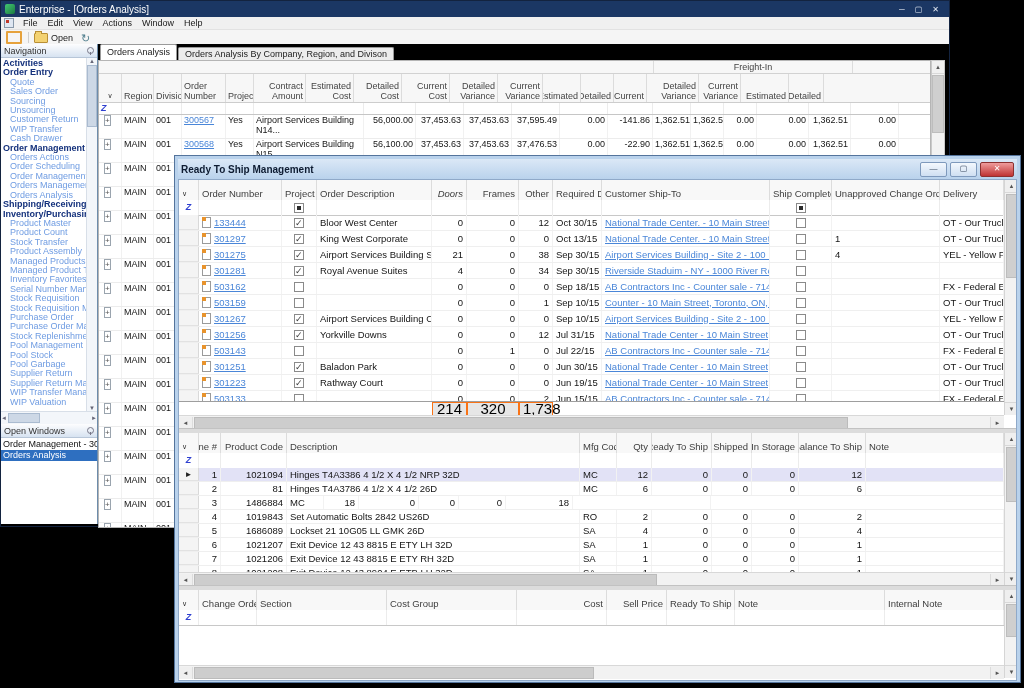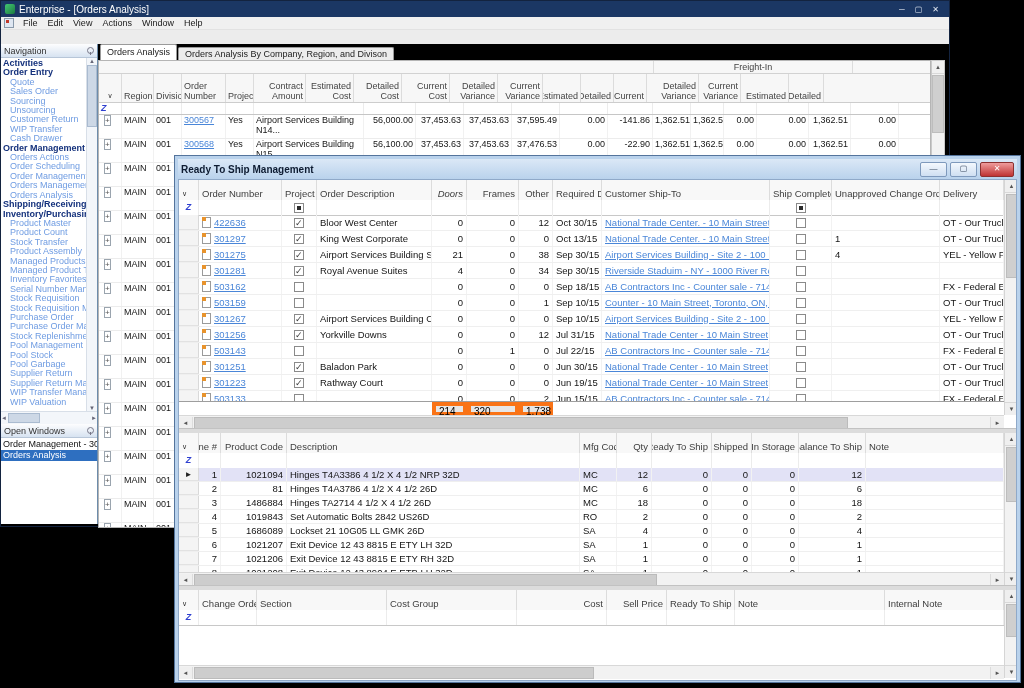--- a/index.html
+++ b/index.html
@@ -106,21 +106,21 @@
   .gutterbtn{background:#f4f4f4;border-right:1px solid #d9d9d9;border-bottom:1px solid #e2e2e2}
   .dd{font-size:7px;color:#333;line-height:10px}
   .cb{display:inline-block;width:10px;height:10px;border:1px solid #8a8a8a;background:#fff;box-sizing:border-box;position:relative;flex:none}
   .cb.on::after{content:"✓";position:absolute;left:0;top:-3px;font-size:9px;color:#3c3c3c}
   .cb.fill::after{content:"";position:absolute;left:2px;top:2px;right:2px;bottom:2px;background:#2b2b2b}
   .doc{display:inline-block;width:7px;height:9px;background:#fff;border:1px solid #9a9a9a;position:relative;margin-right:3px;flex:none}
   .doc::after{content:"";position:absolute;left:-1px;top:-1px;width:4px;height:4px;background:#e8932c}
   .selarrow{font-size:8px;color:#222;line-height:13px}
 
   .g-totals{position:absolute;left:0;width:825px;height:14px;display:flex;border-top:1px solid #9e9e9e;background:#fff}
-  .tot-cell{box-sizing:border-box;background:#e6e6e6;border:4px solid #f97316;font-size:10px;text-align:left;
+  .tot-cell{box-sizing:border-box;background:#e6e6e6;border:1px solid #f97316;font-size:15px;text-align:center;
             padding:0 3px;line-height:12px;flex:none}
   .split{position:absolute;left:0;right:0;height:4px;background:#dcdcdc;border-top:1px solid #c2c2c2;border-bottom:1px solid #c2c2c2}
   .hsb{position:absolute;left:0;width:825px;height:13px;background:#f2f2f2;border-top:1px solid #d8d8d8;display:flex;align-items:center}
   .hsb .ar{width:13px;height:12px;font-size:6px;color:#555;text-align:center;line-height:12px;background:#efefef;border-right:1px solid #dcdcdc;flex:none}
   .hsb .ar.right{border-left:1px solid #dcdcdc;border-right:none}
   .hsb .hthumb2{height:10px;background:#cdcdcd;border:1px solid #bbb;margin:0 1px}
   .hsb .trk{flex:1}
   .g-vsb{position:absolute;left:825px;width:14px;background:#f2f2f2;border-left:1px solid #d5d5d5;box-sizing:border-box}
   .g-vsb .sb-arrow{background:#efefef}
   .g-vsb .bot{position:absolute;bottom:0;width:100%;border-top:1px solid #d8d8d8;border-bottom:none}
@@ -134,20 +134,27 @@
     <span class="t-title">Enterprise - [Orders Analysis]</span>
     <span class="t-btns">
       <span>─</span>
       <span>▢</span>
       <span>✕</span>
     </span>
   </div>
   <div class="menubar">
     <span class="menu-ico"></span>
     <span id="menu-items"><span class="menu-item">File</span><span class="menu-item">Edit</span><span class="menu-item">View</span><span class="menu-item">Actions</span><span class="menu-item">Window</span><span class="menu-item">Help</span></span>
+  </div>
+  <div class="toolbar">
+    <span class="tb-new"></span>
+    <span class="tb-sep"></span>
+    <span class="tb-folder"></span>
+    <span class="tb-open-lbl">Open</span>
+    <span class="tb-refresh">↻</span>
   </div>
 
   <div class="mdi">
 
     <div class="navpanel">
       <div class="panel-hdr">
         <span>Navigation</span>
         <span class="pin"></span>
       </div>
       <div class="nav-body">
@@ -696,21 +703,21 @@
           <span class="cb fill"></span>
         </div>
         <div class="g-fcell" style="width: 108px;"></div>
         <div class="g-fcell" style="width: 64px;"></div>
       </div>
       <div class="g-rows" style="top: 35px; height: 186px;">
         <div class="g-row">
           <div class="g-cell gutterbtn" style="width: 20px;"></div>
           <div class="g-cell" style="width: 83px;">
             <span class="doc"></span>
-            <span class="lnk">422636</span>
+            <span class="lnk">133444</span>
           </div>
           <div class="g-cell c" style="width: 35px;">
             <span class="cb on"></span>
           </div>
           <div class="g-cell" style="width: 115px;">Bloor West Center</div>
           <div class="g-cell r" style="width: 35px;">0</div>
           <div class="g-cell r" style="width: 52px;">0</div>
           <div class="g-cell r" style="width: 34px;">12</div>
           <div class="g-cell" style="width: 49px;">Oct 30/15</div>
           <div class="g-cell" style="width: 168px;">
@@ -1050,21 +1057,20 @@
           <div class="g-cell r" style="width: 60px; line-height: 12px;">0</div>
           <div class="g-cell r" style="width: 40px; line-height: 12px;">0</div>
           <div class="g-cell r" style="width: 47px; line-height: 12px;">0</div>
           <div class="g-cell r" style="width: 67px; line-height: 12px;">6</div>
           <div class="g-cell" style="width: 138px; line-height: 12px;"></div>
         </div>
         <div class="g-row" style="height: 13px;">
           <div class="g-cell gutterbtn" style="width: 20px; line-height: 12px;"></div>
           <div class="g-cell r" style="width: 22px; line-height: 12px;">3</div>
           <div class="g-cell r" style="width: 66px; line-height: 12px;">1486884</div>
-          <div class="g-cell" style="width: 293px; line-height: 12px;">Hinges TA2714 4 1/2 X 4 1/2 26D</div>
           <div class="g-cell" style="width: 37px; line-height: 12px;">MC</div>
           <div class="g-cell r" style="width: 35px; line-height: 12px;">18</div>
           <div class="g-cell r" style="width: 60px; line-height: 12px;">0</div>
           <div class="g-cell r" style="width: 40px; line-height: 12px;">0</div>
           <div class="g-cell r" style="width: 47px; line-height: 12px;">0</div>
           <div class="g-cell r" style="width: 67px; line-height: 12px;">18</div>
           <div class="g-cell" style="width: 138px; line-height: 12px;"></div>
         </div>
         <div class="g-row" style="height: 13px;">
           <div class="g-cell gutterbtn" style="width: 20px; line-height: 12px;"></div>

